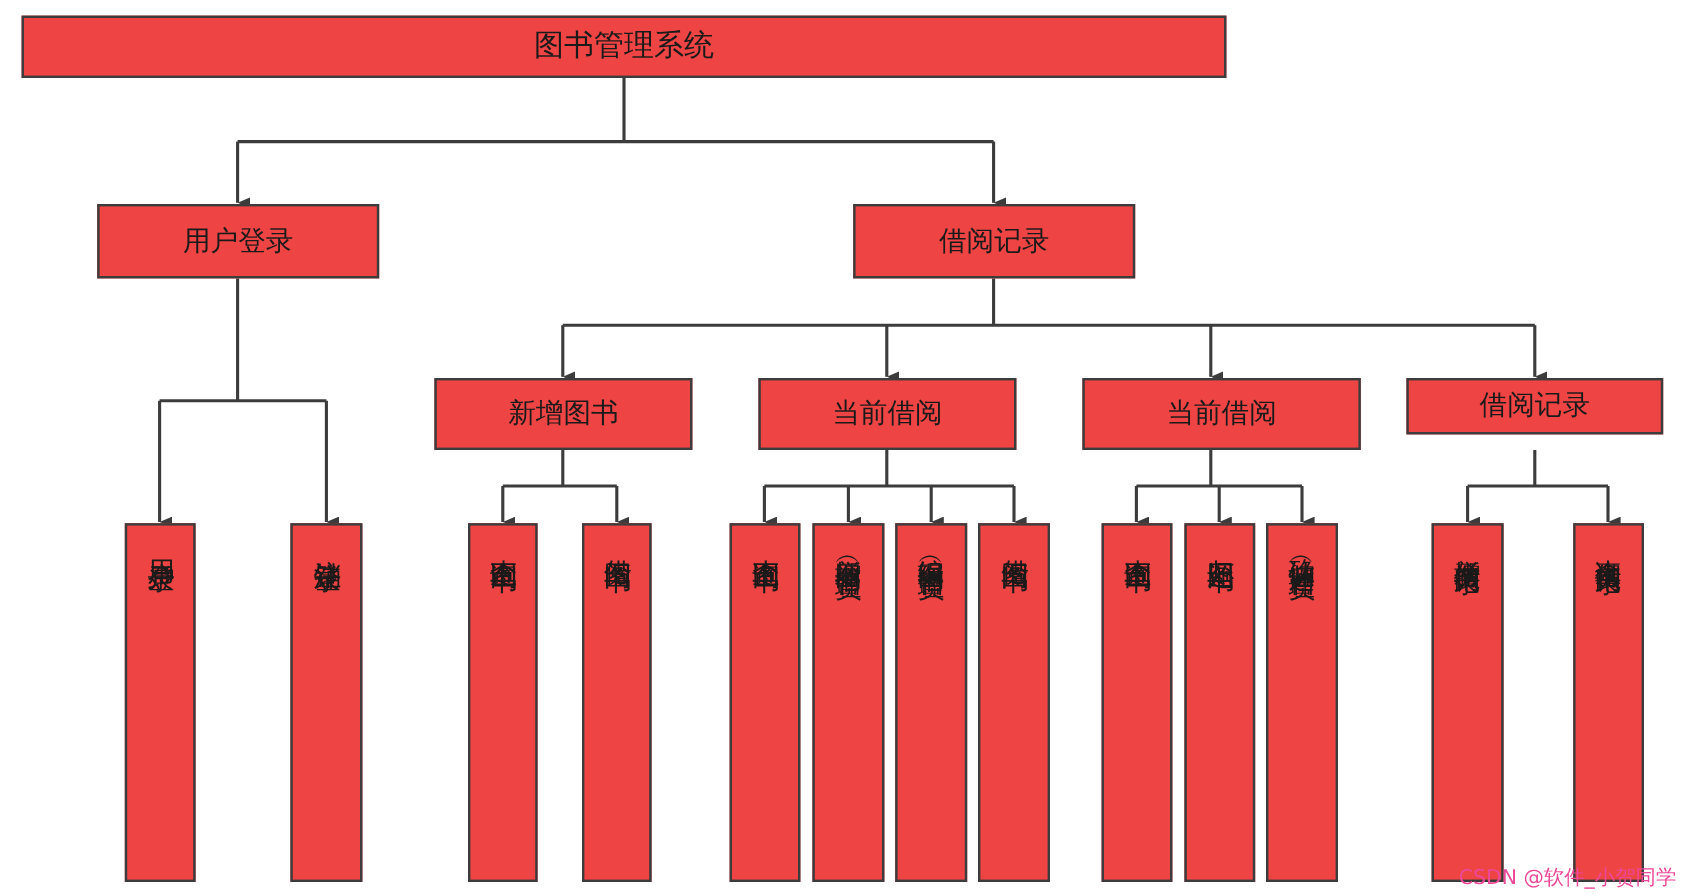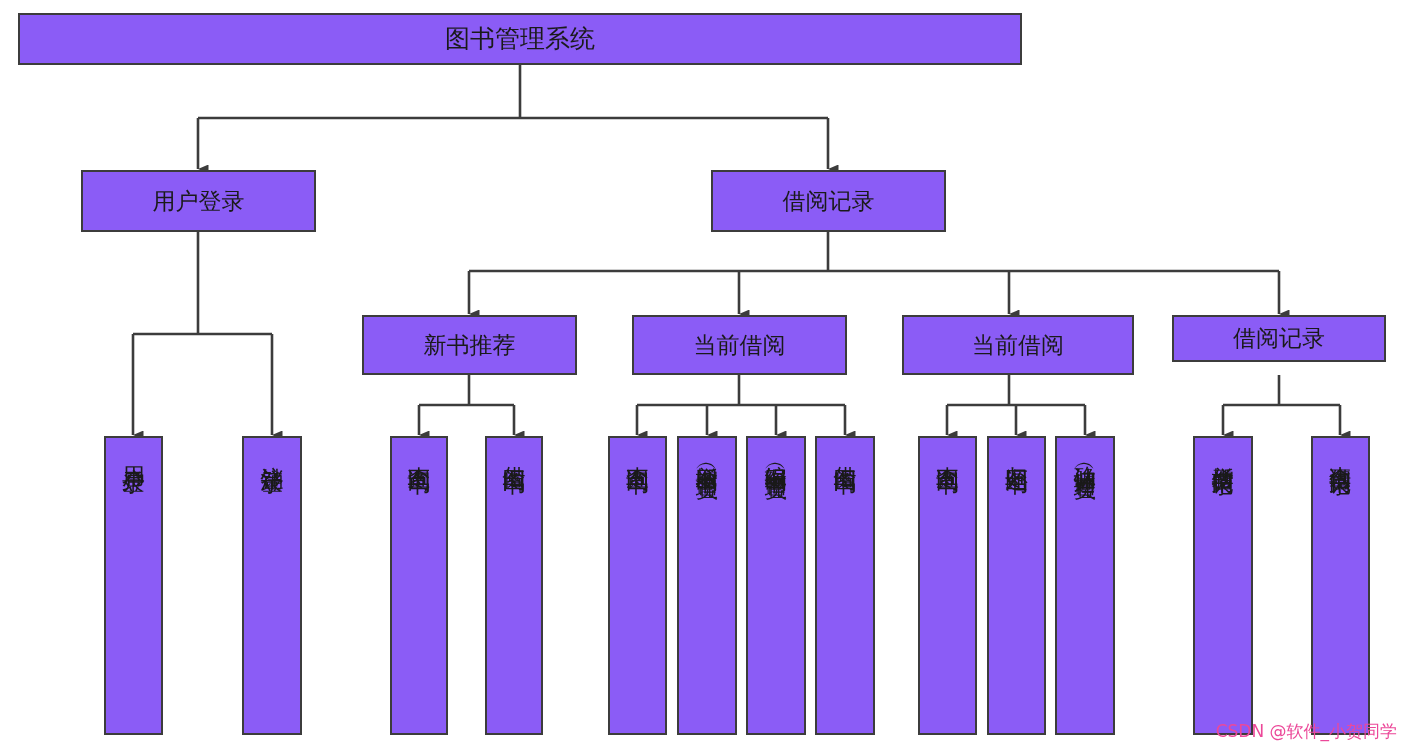--- a/index.html
+++ b/index.html
@@ -20,27 +20,28 @@
     left: 0;
     top: 0;
     width: 1405px;
     height: 747px;
     pointer-events: none;
   }
   .node {
     position: absolute;
     box-sizing: border-box;
     border: 2px solid #3c3c3c;
-    background: #8b5cf6;
+    background: #ef4444;
     display: flex;
     align-items: center;
     justify-content: center;
     color: #1a1a1a;
     line-height: 1.25;
     text-align: right;
+    font-family: Liberation Serif, serif;
   }
   .node.root   { font-size: 25px; }
   .node.lvl2   { font-size: 23px; }
   .node.lvl3   { font-size: 23px; }
   .node.leaf {
     font-size: 23px;
     writing-mode: vertical-rl;
     text-orientation: upright;
     justify-content: flex-start;
     align-items: center;
@@ -103,21 +104,21 @@
         <path d="M1223,405 L1340,405"></path>
         <path d="M1223,405 L1223,435" marker-end="url(#arrowhead)"></path>
         <path d="M1340,405 L1340,435" marker-end="url(#arrowhead)"></path>
       </g>
   </svg>
 
   <div id="nodes-layer">
       <div class="node root" style="left: 18px; top: 13px; width: 1004px; height: 52px;">图书管理系统</div>
       <div class="node lvl2" style="left: 81px; top: 170px; width: 235px; height: 62px;">用户登录</div>
       <div class="node lvl2" style="left: 711px; top: 170px; width: 235px; height: 62px;">借阅记录</div>
-      <div class="node lvl3" style="left: 362px; top: 315px; width: 215px; height: 60px;">新书推荐</div>
+      <div class="node lvl3" style="left: 362px; top: 315px; width: 215px; height: 60px;">新增图书</div>
       <div class="node lvl3" style="left: 632px; top: 315px; width: 215px; height: 60px;">当前借阅</div>
       <div class="node lvl3" style="left: 902px; top: 315px; width: 232px; height: 60px;">当前借阅</div>
       <div class="node lvl3" style="left: 1172px; top: 315px; width: 214px; height: 47px;">借阅记录</div>
       <div class="node leaf" style="left: 104px; top: 436px; width: 59px; height: 299px;">用户登录</div>
       <div class="node leaf" style="left: 242px; top: 436px; width: 60px; height: 299px;">注销登录</div>
       <div class="node leaf" style="left: 390px; top: 436px; width: 58px; height: 299px;">查询图书</div>
       <div class="node leaf" style="left: 485px; top: 436px; width: 58px; height: 299px;">借阅图书</div>
       <div class="node leaf" style="left: 608px; top: 436px; width: 59px; height: 299px;">查询图书</div>
       <div class="node leaf tall" style="left: 677px; top: 436px; width: 60px; height: 299px;">新增图书（管理员）</div>
       <div class="node leaf tall" style="left: 746px; top: 436px; width: 60px; height: 299px;">编辑图书（管理员）</div>

